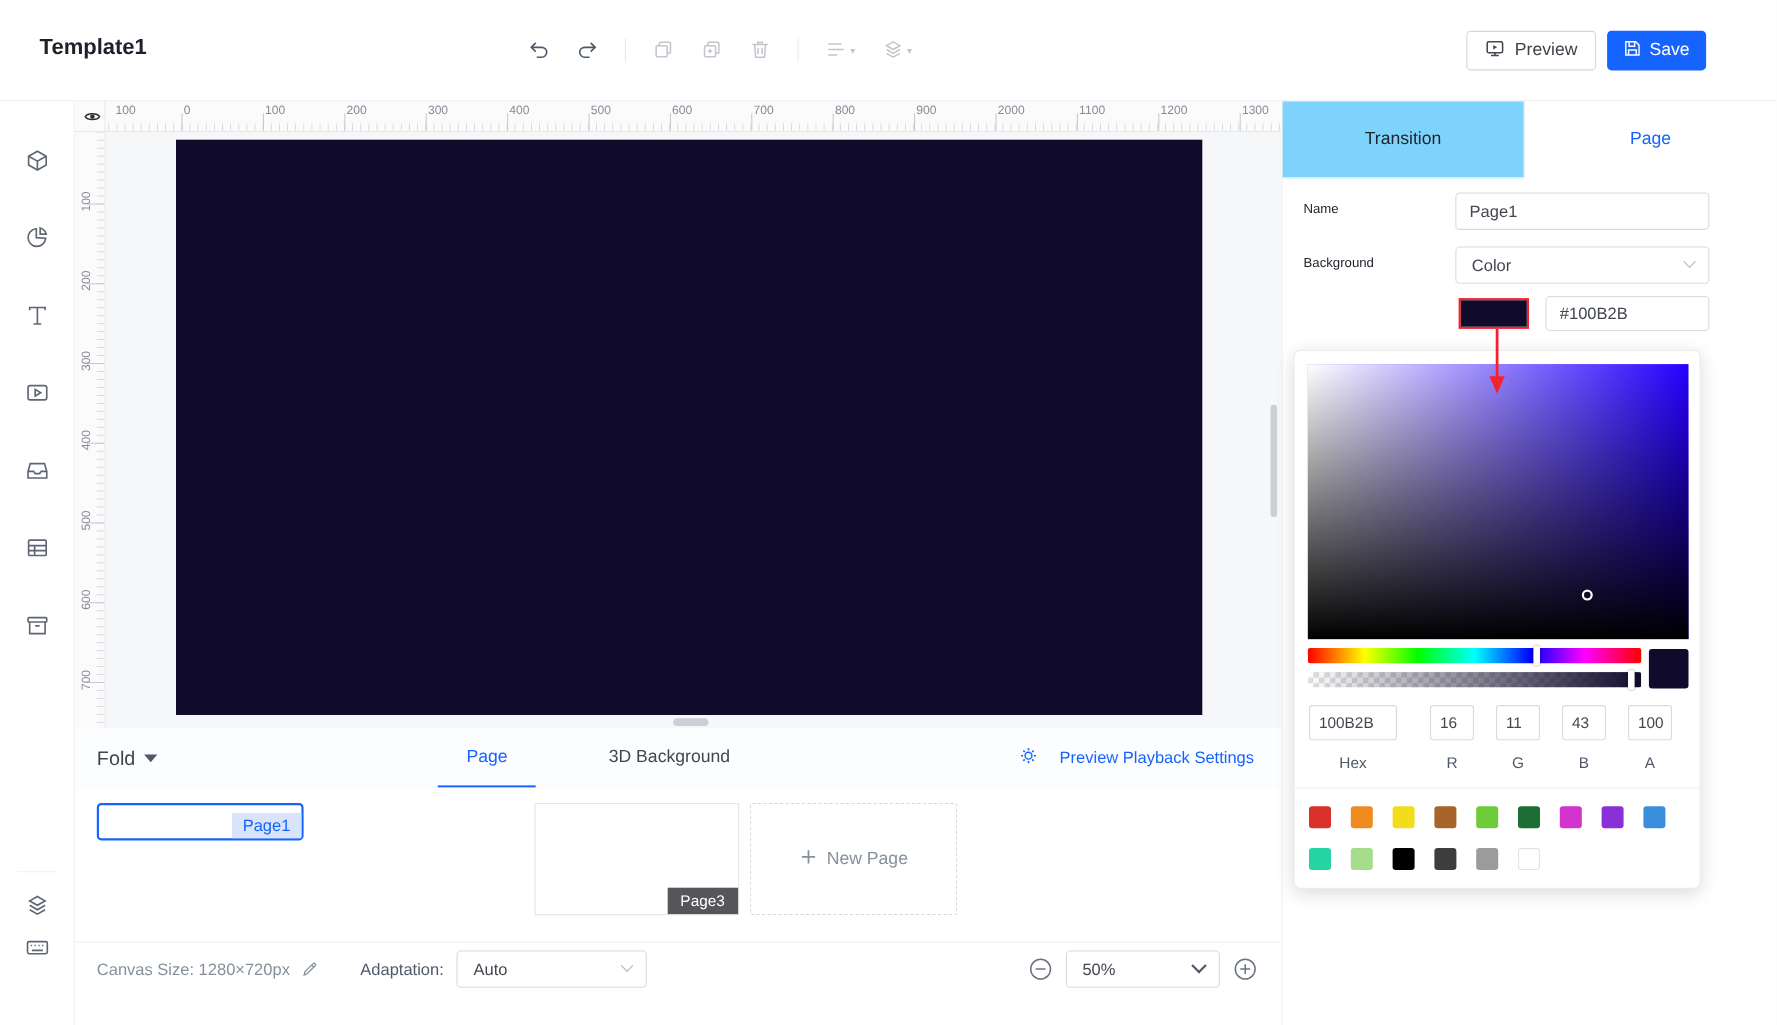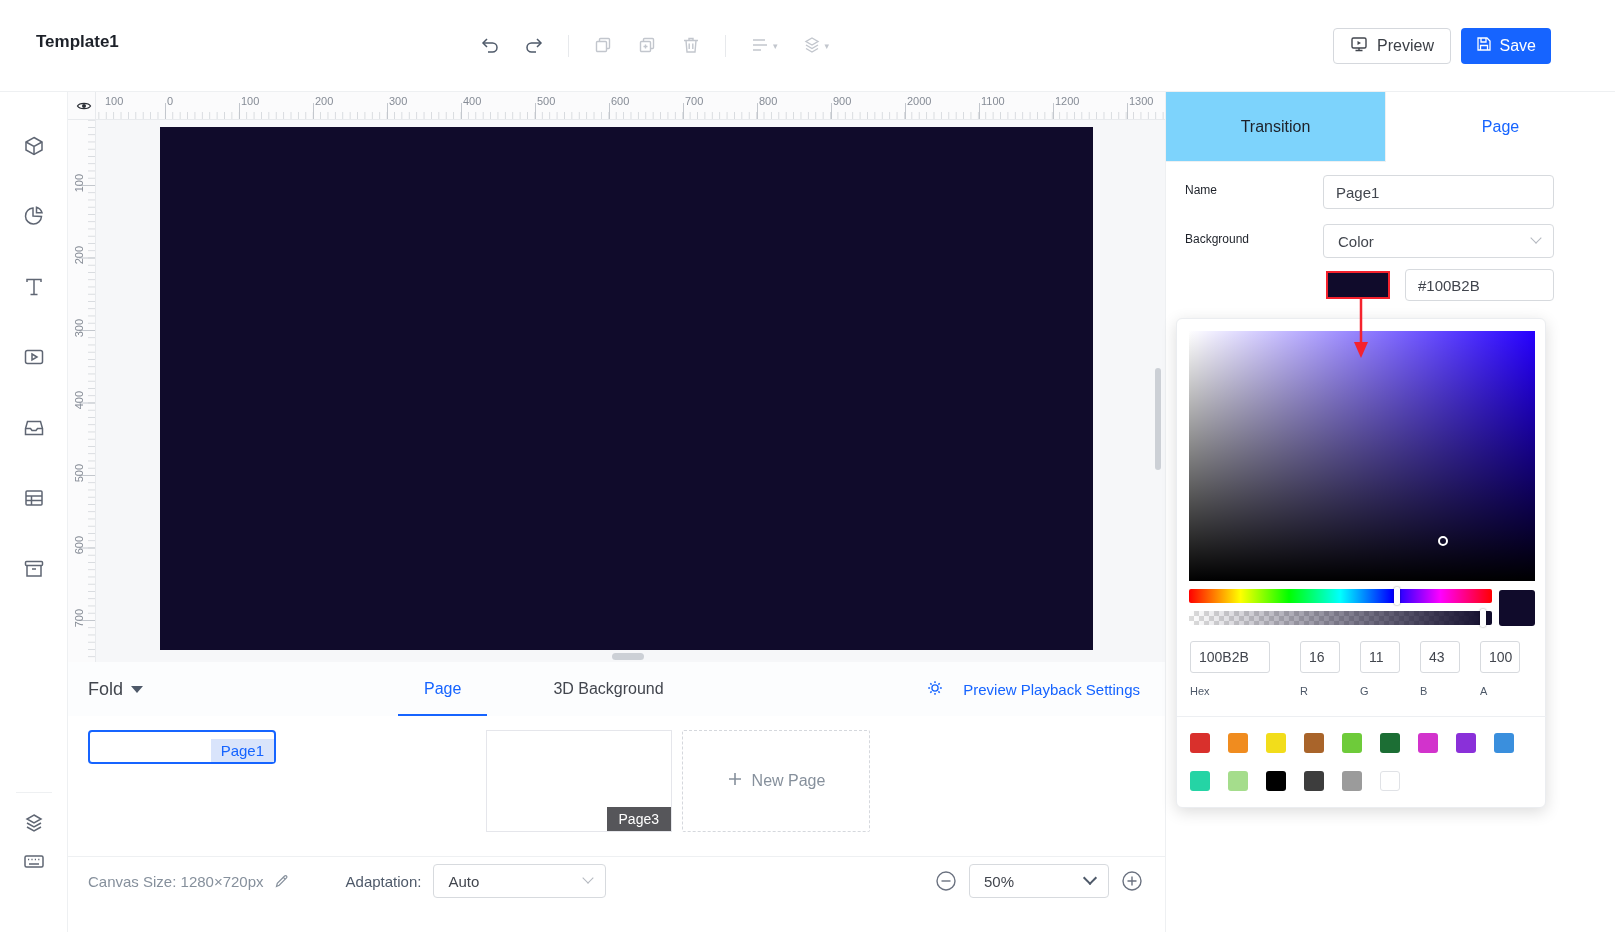--- a/index.html
+++ b/index.html
@@ -2,21 +2,21 @@
 <html><head>
 <meta charset="utf-8">
 <style>
   * { margin:0; padding:0; box-sizing:border-box; }
   html,body { background:#fff; }
   body { font-family:"Liberation Sans", sans-serif; }
   .app { position:relative; width:1615px; height:932px; background:#fff; overflow:hidden; }
 
   
   .header { position:absolute; left:0; top:0; width:1615px; height:92px; background:#fff; border-bottom:1px solid #eef0f2; z-index:3; }
-  .app-title { position:absolute; left:36px; top:32px; font-size:17px; font-weight:600; color:#1d2129; }
+  .app-title { position:absolute; left:36px; top:32px; font-size:20px; font-weight:600; color:#1d2129; }
   .toolbar-center { position:absolute; left:480px; top:0; height:92px; display:flex; align-items:center; gap:24px; }
   .tool-btn { display:flex; align-items:center; gap:3px; cursor:pointer; background:none; border:none; padding:0; }
   .tb-divider { width:1px; height:22px; background:#e7e9ec; }
   .caret-sm { font-size:9px; color:#c2c6cd; }
   .btn-preview { position:absolute; right:164px; top:28px; height:36px; display:flex; align-items:center; gap:9px; padding:0 16px; border:1px solid #d5d8dd; border-radius:4px; background:#fff; font-size:16px; color:#3b3f46; cursor:pointer; font-family:inherit; }
   .btn-save { position:absolute; right:64px; top:28px; height:36px; display:flex; align-items:center; gap:8px; padding:0 15px; border:none; border-radius:4px; background:#1664ff; font-size:16px; color:#fff; cursor:pointer; font-family:inherit; }
 
   
   .sidebar { position:absolute; left:0; top:92px; width:68px; height:840px; background:#fff; border-right:1px solid #eef0f2; z-index:2; }
   .side-icon { position:absolute; left:23px; width:22px; height:22px; cursor:pointer; }
@@ -100,21 +100,21 @@
   .alpha-slider { position:absolute; left:12px; top:292px; width:303px; height:14px; border-radius:2px; cursor:pointer;
     background-image:
       linear-gradient(to right, rgba(16,11,43,0), #100B2B),
       linear-gradient(45deg,#dcdcdc 25%,transparent 25%,transparent 75%,#dcdcdc 75%),
       linear-gradient(45deg,#dcdcdc 25%,#fff 25%,#fff 75%,#dcdcdc 75%);
     background-size:100% 100%, 10px 10px, 10px 10px;
     background-position:0 0, 0 0, 5px 5px; }
   .slider-handle { position:absolute; top:-2px; width:6px; height:18px; background:#fff; border-radius:2px; box-shadow:0 0 2px rgba(0,0,0,0.45); }
   .preview-swatch { position:absolute; left:322px; top:271px; width:36px; height:36px; border-radius:3px; background:#100B2B; }
   .pinp { position:absolute; top:322px; height:32px; border:1px solid #d7dade; border-radius:3px; font-family:"Liberation Sans",sans-serif; font-size:14px; color:#42464e; padding:0 0 0 8px; outline:none; background:#fff; }
-  .plabel { position:absolute; top:366px; font-size:11px; color:#4e5969; text-align:left; }
+  .plabel { position:absolute; top:366px; font-size:14px; color:#4e5969; text-align:center; }
   .pk-divider { position:absolute; left:0; top:397px; width:370px; height:1px; background:#edeff2; }
   .chip { position:absolute; width:20px; height:20px; border-radius:3px; cursor:pointer; }
   .chip.white-border { border:1px solid #e0e2e6; }
 </style>
 </head>
 <body>
 
 <div class="app">
 
   <div class="header">
@@ -308,21 +308,21 @@
     </div>
 
     <div class="bottom-bar">
       <span class="bb-item bb-text-g">Canvas Size: 1280×720px</span>
       <span class="bb-item iconbtn" style="margin-left:9px">
           <svg width="17" height="17" viewBox="0 0 17 17">
             <path d="M3.5 13.5 L4.3 10.3 L11.6 3 A1.3 1.3 0 0 1 13.5 4.9 L6.2 12.2 Z" fill="none" stroke="#86909c" stroke-width="1.2"></path>
             <path d="M10.3 4.3 L12.2 6.2" stroke="#86909c" stroke-width="1.2"></path>
           </svg>
         </span>
-      <span class="bb-item bb-text-d" style="margin-left:56px">Adaptation:</span>
+      <span class="bb-item bb-text-d" style="margin-left:38px">Adaptation:</span>
       <div class="sel bb-item" style="margin-left:12px;width:173px">
         <span>Auto</span>
         <span class="chev"></span>
       </div>
       <span class="bb-item iconbtn" style="margin-left:auto">
           <svg width="22" height="22" viewBox="0 0 22 22">
             <circle cx="11" cy="11" r="9" fill="none" stroke="#6b7280" stroke-width="1.4"></circle>
             <path d="M6.5 11 H15.5" stroke="#6b7280" stroke-width="1.4"></path>
           </svg>
         </span>

